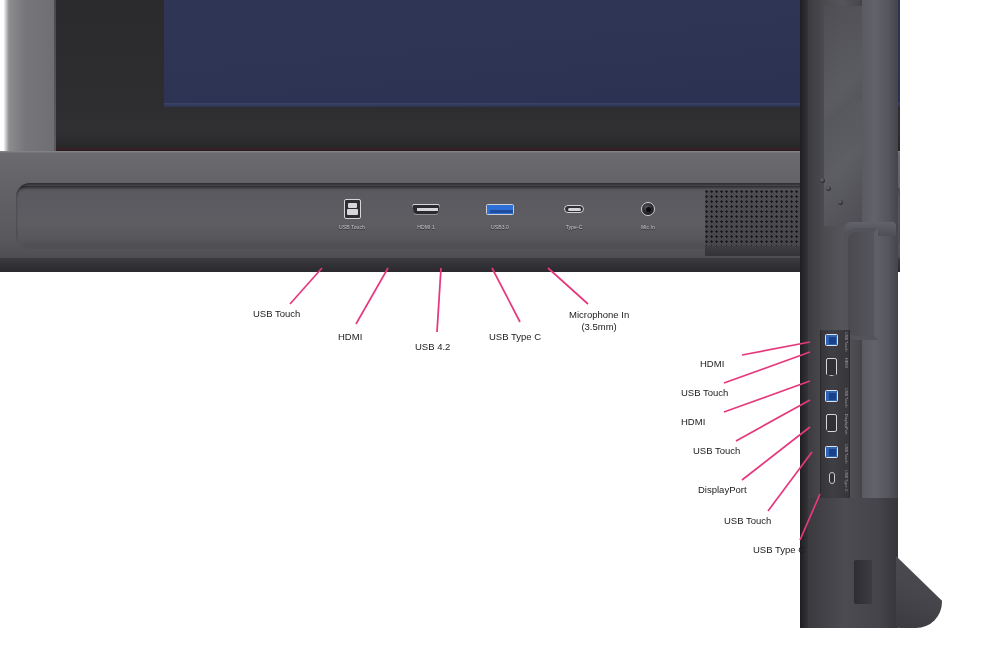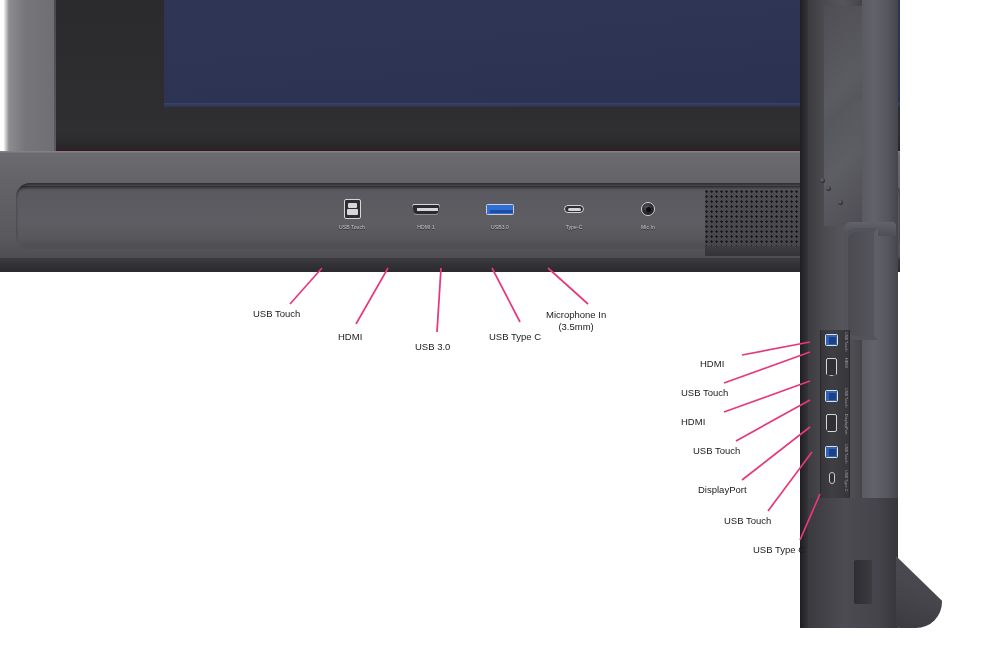--- a/index.html
+++ b/index.html
@@ -376,23 +376,23 @@
       <line x1="810" y1="352" x2="724" y2="383" stroke="#e6397d" stroke-width="1.7"></line>
       <line x1="810" y1="381" x2="724" y2="412" stroke="#e6397d" stroke-width="1.7"></line>
       <line x1="810" y1="400" x2="736" y2="441" stroke="#e6397d" stroke-width="1.7"></line>
       <line x1="810" y1="427" x2="742" y2="480" stroke="#e6397d" stroke-width="1.7"></line>
       <line x1="812" y1="452" x2="768" y2="511" stroke="#e6397d" stroke-width="1.7"></line>
       <line x1="820" y1="494" x2="800" y2="540" stroke="#e6397d" stroke-width="1.7"></line>
     </svg>
   <div class="callout-layer" id="callout-text">
       <div class="callout-label" style="left: 253px; top: 308px;">USB Touch</div>
       <div class="callout-label" style="left: 338px; top: 331px;">HDMI</div>
-      <div class="callout-label" style="left: 415px; top: 341px;">USB 3.0</div>
+      <div class="callout-label" style="left: 415px; top: 341px;">USB 4.2</div>
       <div class="callout-label" style="left: 489px; top: 331px;">USB Type C</div>
-      <div class="callout-label two-line" style="left: 546px; top: 309px;">Microphone In<br><span>(3.5mm)</span></div>
+      <div class="callout-label two-line" style="left: 569px; top: 309px;">Microphone In<br><span>(3.5mm)</span></div>
       <div class="callout-label" style="left: 700px; top: 358px;">HDMI</div>
       <div class="callout-label" style="left: 681px; top: 387px;">USB Touch</div>
       <div class="callout-label" style="left: 681px; top: 416px;">HDMI</div>
       <div class="callout-label" style="left: 693px; top: 445px;">USB Touch</div>
       <div class="callout-label" style="left: 698px; top: 484px;">DisplayPort</div>
       <div class="callout-label" style="left: 724px; top: 515px;">USB Touch</div>
       <div class="callout-label" style="left: 753px; top: 544px;">USB Type C</div>
     </div>
 
 </div>

